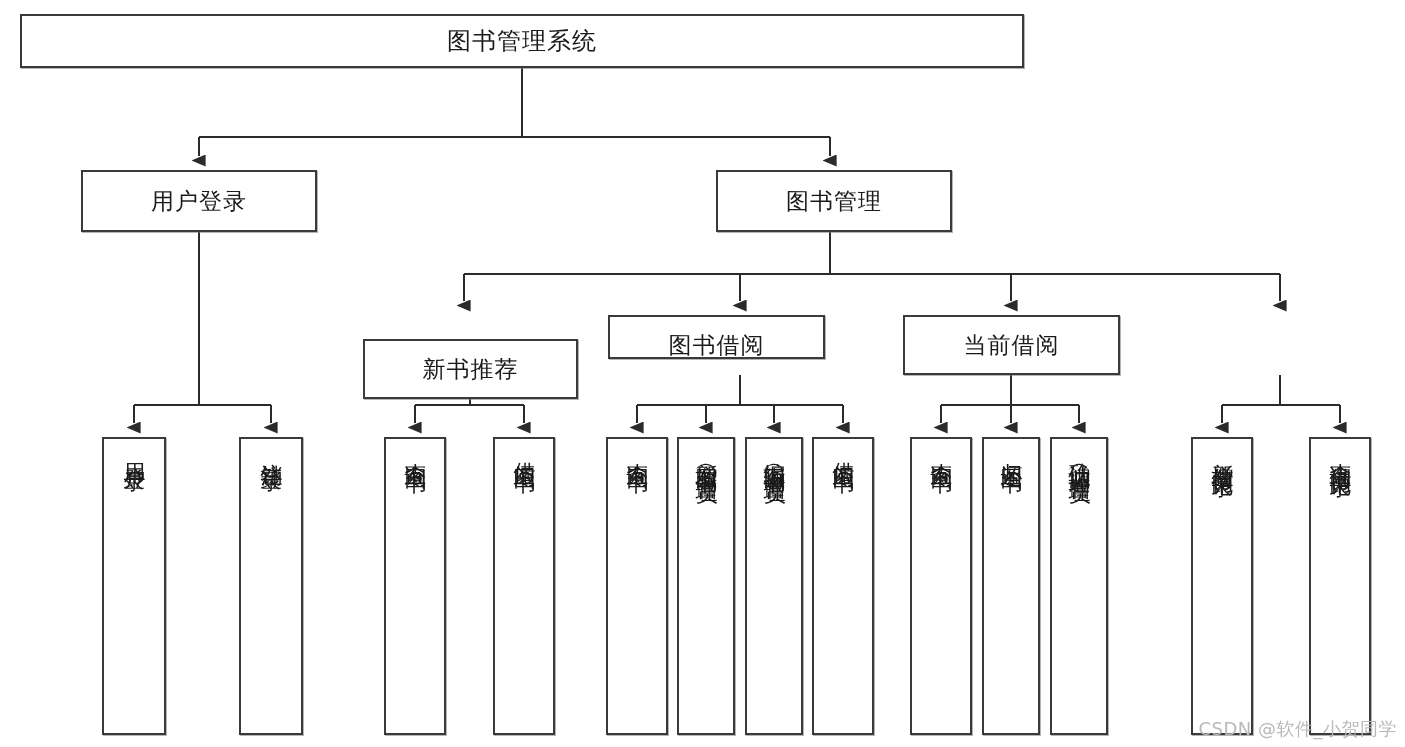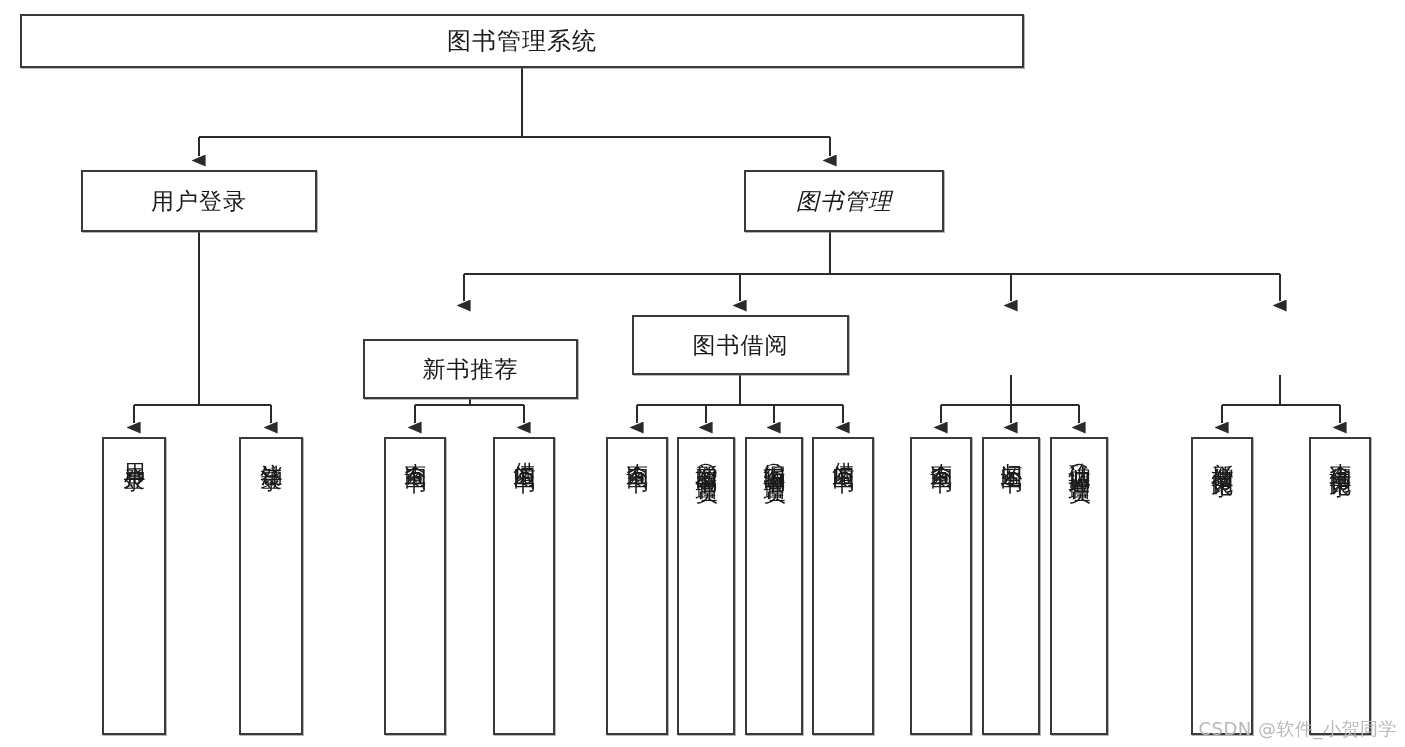--- a/index.html
+++ b/index.html
@@ -106,29 +106,32 @@
     </g>
   </svg>
 
   <div class="node horiz root" style="left:20px;top:14px;width:1004px;height:54px;">
     <span class="lbl">图书管理系统</span>
   </div>
 
   <div class="node horiz" style="left:81px;top:170px;width:236px;height:62px;">
     <span class="lbl">用户登录</span>
   </div>
-  <div class="node horiz" style="left:744px;top:170px;width:200px;height:62px;font-style:italic;">
+  <div class="node horiz" style="left:716px;top:170px;width:236px;height:62px;">
     <span class="lbl">图书管理</span>
   </div>
 
   <div class="node horiz" style="left:363px;top:315px;width:215px;height:60px;margin-top:24px;">
     <span class="lbl">新书推荐</span>
   </div>
-  <div class="node horiz" style="left:632px;top:315px;width:217px;height:60px;">
+  <div class="node horiz" style="left:608px;top:315px;width:217px;height:44px;align-items:flex-end;">
     <span class="lbl">图书借阅</span>
+  </div>
+  <div class="node horiz" style="left:903px;top:315px;width:217px;height:60px;">
+    <span class="lbl">当前借阅</span>
   </div>
 
   <div class="node vert" style="left:102px;top:437px;width:64px;height:298px;">
     <span class="lbl">用户登录</span>
   </div>
   <div class="node vert" style="left:239px;top:437px;width:64px;height:298px;">
     <span class="lbl">注销登录</span>
   </div>
 
   <div class="node vert" style="left:384px;top:437px;width:62px;height:298px;">

